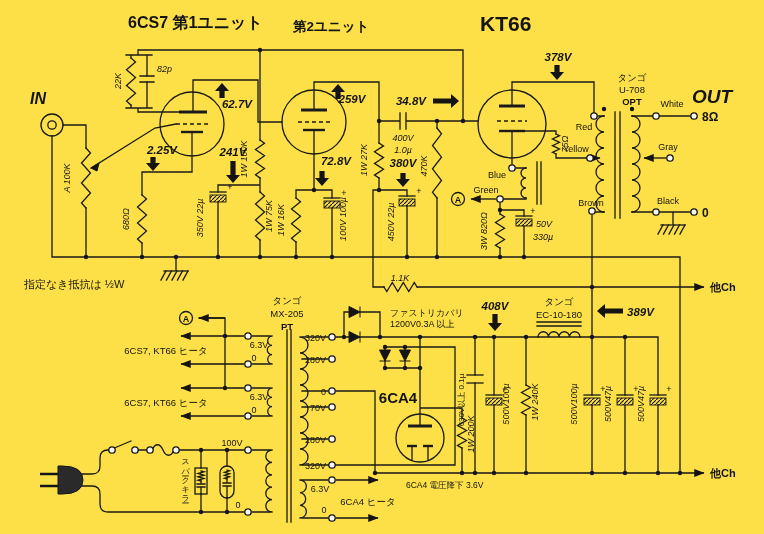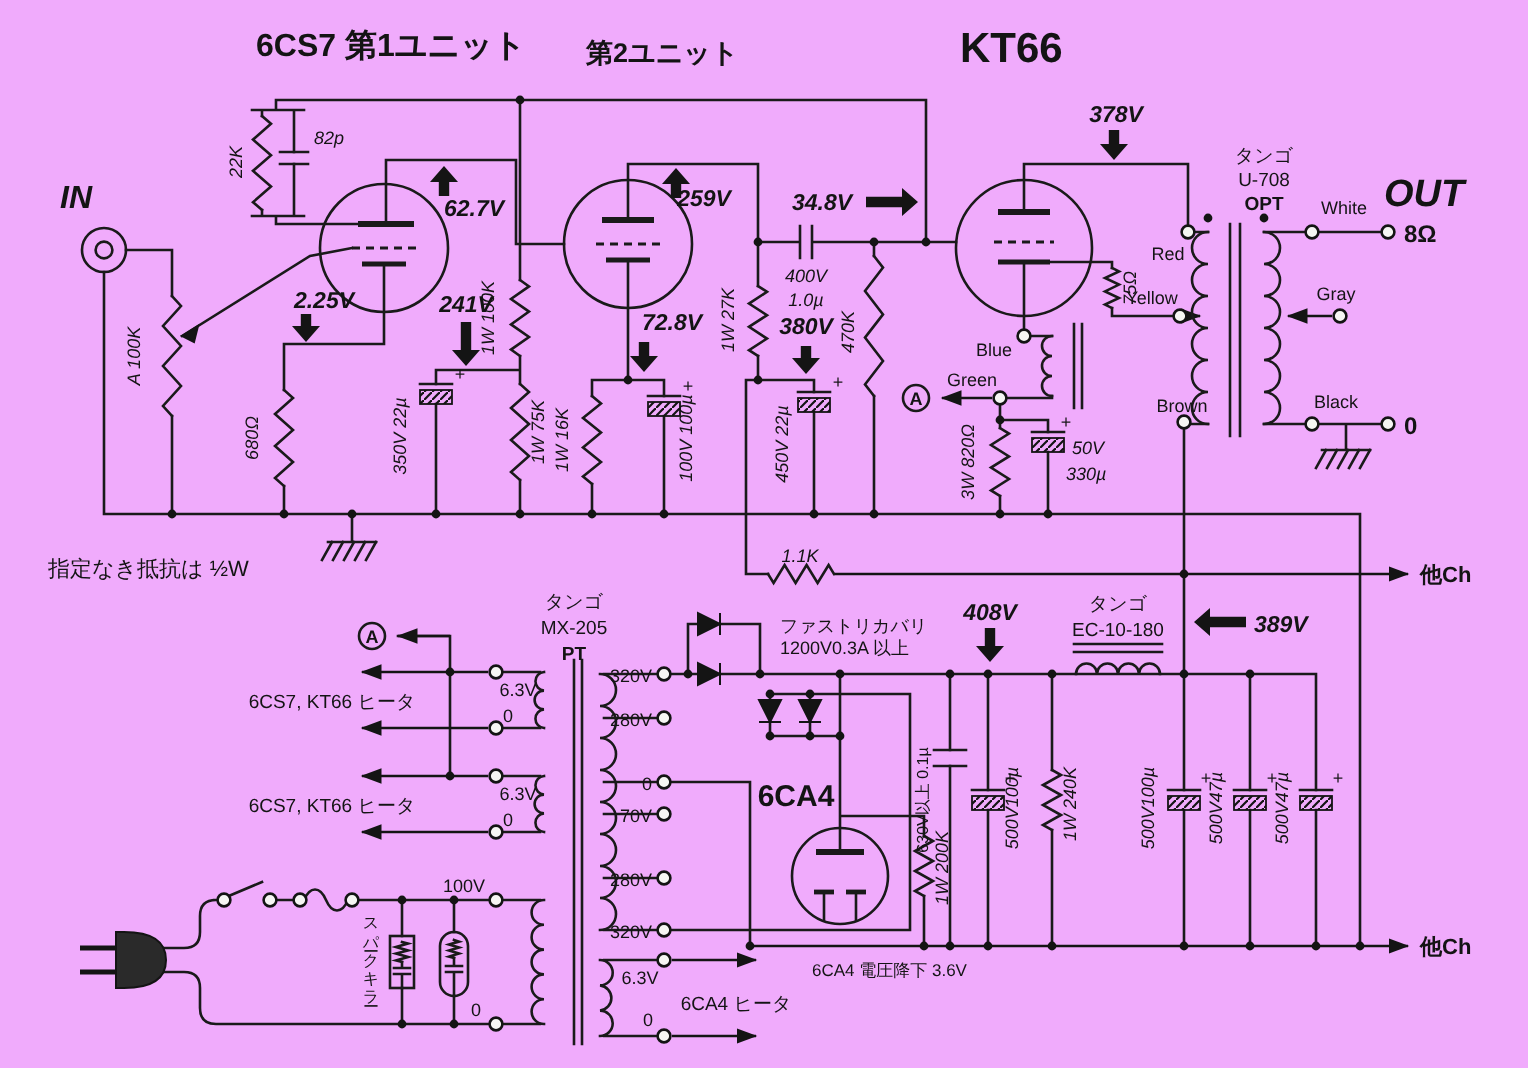--- a/index.html
+++ b/index.html
@@ -1,16 +1,16 @@
 <!DOCTYPE html>
 <html><head>
 <meta charset="utf-8">
 <style>
   html,body{margin:0;padding:0;background:#e8e8e6;}
-  #page{width:764px;height:534px;background:#f0abfc;position:relative;overflow:hidden;
+  #page{width:764px;height:534px;background:#fde047;position:relative;overflow:hidden;
         font-family:"Liberation Sans",sans-serif;}
   svg{display:block;}
   svg *{vector-effect:none;}
   .w{stroke:#1a1a1a;stroke-width:1.3;fill:none;stroke-linecap:square;}
   .thick{stroke:#1a1a1a;stroke-width:3;fill:none;}
   .med{stroke:#1a1a1a;stroke-width:2.4;fill:none;}
   .dash{stroke:#1a1a1a;stroke-width:1.4;fill:none;stroke-dasharray:4,3;}
   .blk{fill:#141414;stroke:#141414;stroke-width:1;}
   .nostroke{stroke:none;}
   text{fill:#141414;font-family:"Liberation Sans",sans-serif;}

